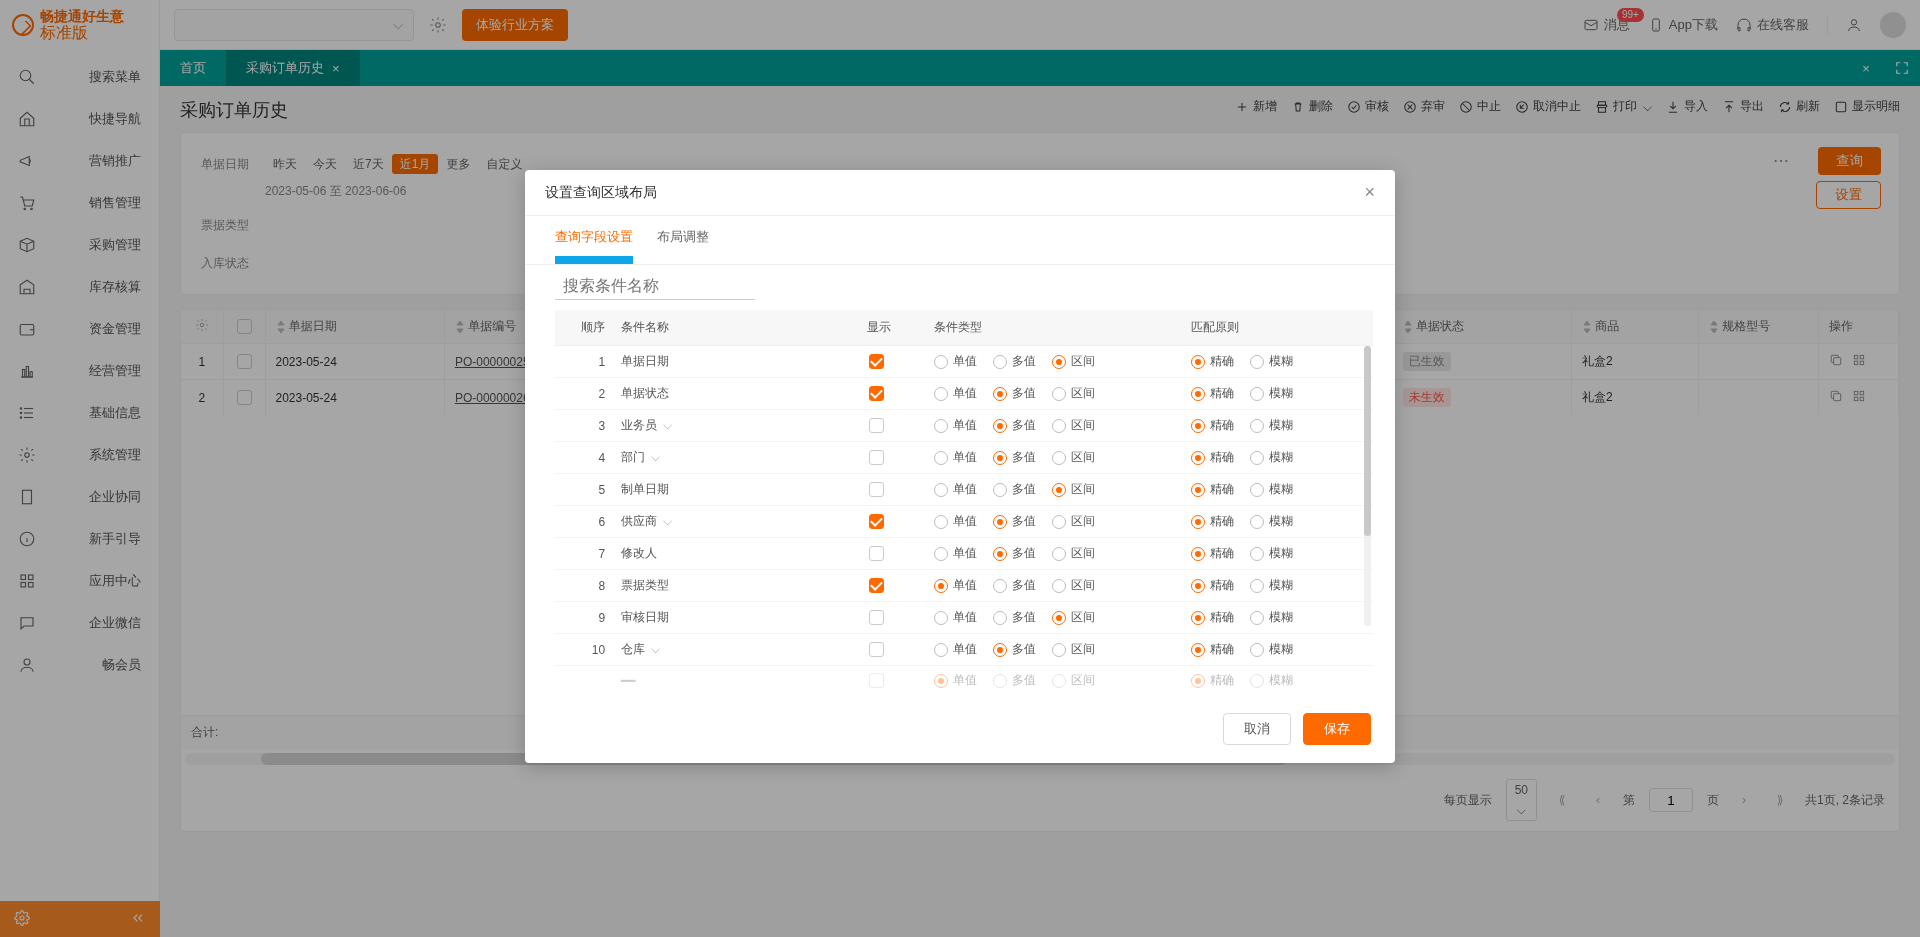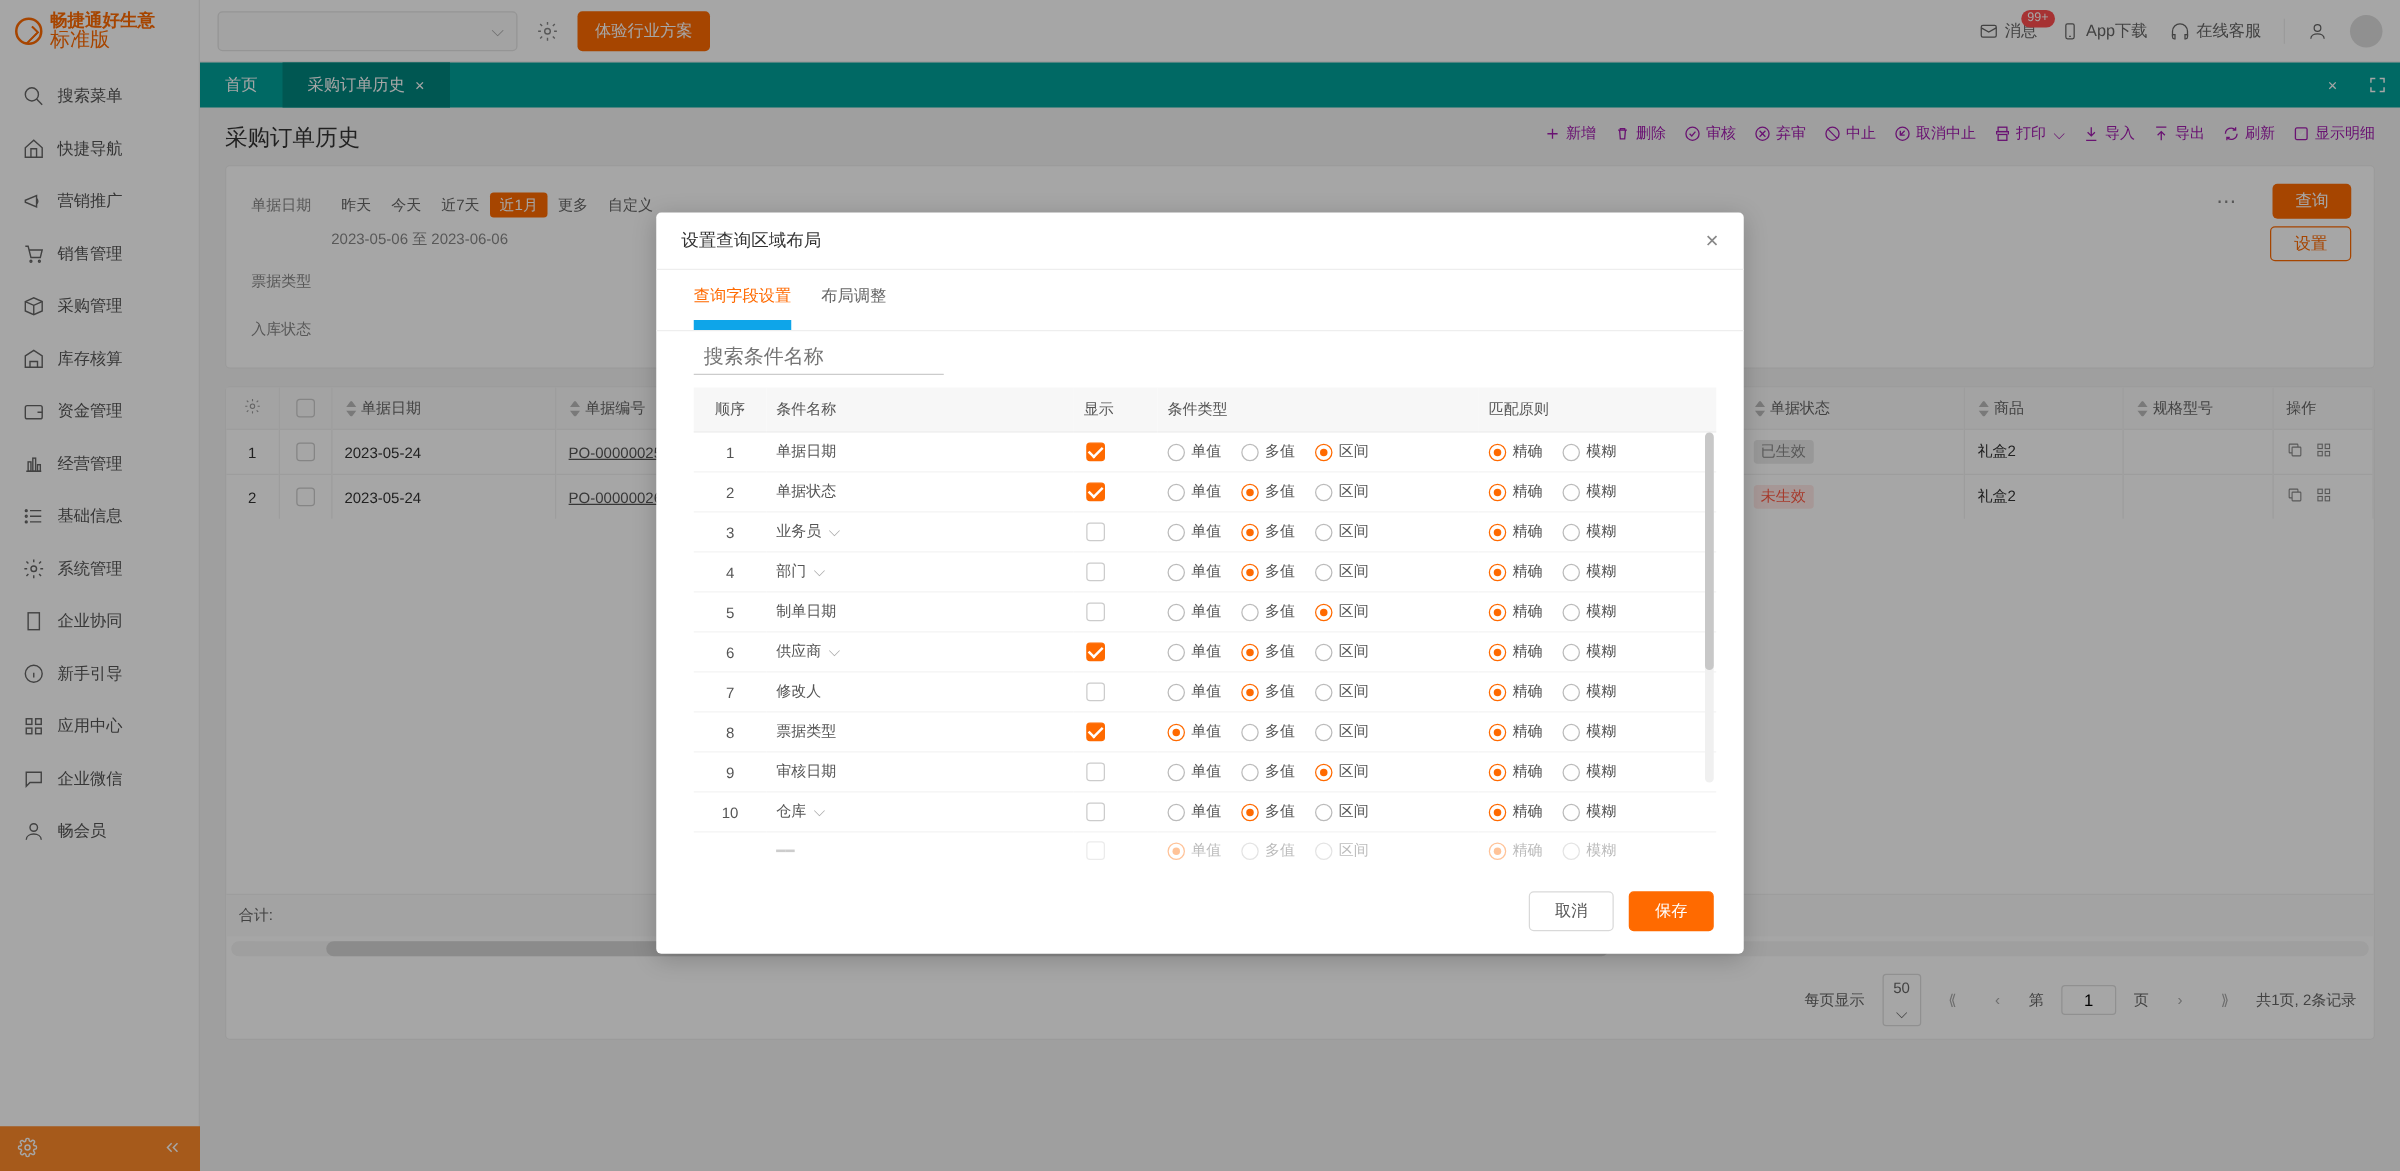--- a/index.html
+++ b/index.html
@@ -6,21 +6,21 @@
     body { background: #f5f5f5; width: 1920px; height: 937px; overflow: hidden; position: relative; font-size: 13px; color: #333; }
     
     .sidebar { position: absolute; left: 0; top: 0; width: 160px; height: 100%; background: #fff; border-right: 1px solid #eee; }
     .logo-area { height: 50px; display: flex; align-items: center; padding: 0 12px; gap: 6px; }
     .logo-icon { width: 22px; height: 22px; border: 2px solid #ff6a00; border-radius: 50%; position: relative; }
     .logo-icon::after { content: ''; position: absolute; left: 3px; top: 8px; width: 12px; height: 6px; border-bottom: 2px solid #ff6a00; border-right: 2px solid #ff6a00; transform: rotate(-45deg); border-radius: 1px; }
     .logo-text-wrap { display: flex; flex-direction: column; line-height: 1.1; }
     .logo-text { color: #ff6a00; font-size: 14px; font-weight: bold; }
     .logo-sub { color: #ff6a00; font-size: 16px; }
     .side-menu { padding: 6px 0; }
-    .side-item { display: flex; align-items: center; gap: 10px; height: 42px; padding: 0 18px; color: #555; cursor: pointer; }
+    .side-item { display: flex; align-items: center; gap: 26px; height: 42px; padding: 0 18px; color: #555; cursor: pointer; justify-content: space-between; }
     .side-icon { width: 18px; height: 18px; display: flex; align-items: center; justify-content: center; color: #666; }
     .side-icon svg { width: 18px; height: 18px; fill: none; stroke: currentColor; stroke-width: 1.5; }
     .sidebar-footer { position: absolute; bottom: 0; left: 0; width: 160px; height: 36px; background: #ff8a2a; display: flex; align-items: center; justify-content: space-between; padding: 0 14px; }
     .sidebar-footer svg { width: 16px; height: 16px; stroke: #fff; fill: none; stroke-width: 1.8; }
     
     .topbar { position: absolute; left: 160px; top: 0; right: 0; height: 50px; background: #fff; border-bottom: 1px solid #eee; display: flex; align-items: center; padding: 0 14px; gap: 10px; }
     .top-select { border: 1px solid #e5e5e5; border-radius: 4px; height: 32px; width: 240px; background: #fafafa; display: flex; align-items: center; justify-content: flex-end; padding: 0 10px; color: #aaa; }
     .top-gear { width: 28px; height: 28px; display: flex; align-items: center; justify-content: center; color: #888; }
     .top-btn-primary { background: #ff6a00; color: #fff; border: none; border-radius: 4px; height: 32px; padding: 0 14px; font-size: 13px; cursor: pointer; }
     .top-right { margin-left: auto; display: flex; align-items: center; gap: 18px; color: #666; }
@@ -33,21 +33,21 @@
     .tab { display: flex; align-items: center; padding: 0 20px; color: #fff; font-size: 13px; gap: 8px; cursor: pointer; }
     .tab.active { background: #00867f; }
     .tab-close { font-size: 13px; }
     .tabs-right { margin-left: auto; display: flex; }
     .tabs-right .tab-btn { width: 36px; display: flex; align-items: center; justify-content: center; color: #fff; cursor: pointer; }
     
     .content { position: absolute; left: 160px; top: 86px; right: 0; bottom: 0; padding: 12px 20px 12px 20px; overflow: hidden; }
     .page-title { font-size: 18px; color: #333; margin-bottom: 6px; }
     .toolbar { position: absolute; top: 12px; right: 20px; display: flex; align-items: center; gap: 14px; }
     .tb-item { display: flex; align-items: center; gap: 4px; font-size: 12px; color: #555; cursor: pointer; }
-    .tb-item.orange { color: #a21caf; }
+    .tb-item.orange { color: #404040; }
     .tb-icon { width: 14px; height: 14px; stroke: currentColor; fill: none; stroke-width: 1.8; }
     .filter-panel { background: #fff; border: 1px solid #eee; border-radius: 4px; padding: 12px 20px; margin-top: 10px; position: relative; }
     .filter-row { display: flex; align-items: center; gap: 10px; min-height: 38px; }
     .filter-label { color: #888; font-size: 12px; width: 54px; }
     .date-chip { font-size: 12px; color: #666; padding: 3px 8px; border-radius: 3px; cursor: pointer; }
     .date-chip.active { background: #ff6a00; color: #fff; }
     .date-range { font-size: 12px; color: #888; margin-left: 6px; }
     .btn-query { position: absolute; right: 18px; top: 14px; background: #ff6a00; color: #fff; border: none; border-radius: 4px; height: 28px; padding: 0 18px; cursor: pointer; }
     .btn-set { position: absolute; right: 18px; top: 48px; background: #fff; color: #ff6a00; border: 1px solid #ff6a00; border-radius: 4px; height: 28px; padding: 0 18px; cursor: pointer; }
     .ellips { position: absolute; right: 110px; top: 18px; color: #888; font-size: 16px; cursor: pointer; }
@@ -83,21 +83,21 @@
     .dlg-tab.active { color: #ff6a00; border-bottom: 8px solid #0ea5e9; font-weight: 500; }
     .dlg-search { margin: 12px 30px 0; display: flex; align-items: center; gap: 8px; border-bottom: 1px solid #ccc; width: 200px; padding-bottom: 4px; }
     .dlg-search svg { width: 16px; height: 16px; stroke: #888; fill: none; stroke-width: 1.6; }
     .dlg-search input { border: none; outline: none; font-size: 16px; flex: 1; }
     .dlg-body { padding: 10px 22px 10px 30px; }
     .dlg-table-wrap { position: relative; }
     .dlg-scroll-content { max-height: 320px; overflow: hidden; }
     .dlg-table { width: 100%; border-collapse: collapse; table-layout: fixed; }
     .dlg-table th { background: #f7f7f7; color: #555; font-weight: 500; font-size: 12px; padding: 9px 8px; text-align: left; border-bottom: 1px solid #eee; }
     .dlg-table td { font-size: 12px; padding: 7px 8px; color: #555; border-bottom: 1px solid #f4f4f4; }
-    .dlg-table th:first-child, .dlg-table td:first-child { text-align: center; width: 52px; }
+    .dlg-table th:first-child, .dlg-table td:first-child { text-align: right; width: 52px; }
     .col-name { width: 220px; }
     .col-show { width: 60px; text-align: center; }
     .dlg-table td.col-show-cell { text-align: left; padding-left: 10px; }
     .col-type { width: 230px; }
     .col-match { width: 170px; }
     .chk { width: 15px; height: 15px; border-radius: 3px; border: 1px solid #ccc; display: inline-block; position: relative; vertical-align: middle; }
     .chk.on { background: #ff6a00; border-color: #ff6a00; }
     .chk.on::after { content: ''; position: absolute; left: 3px; top: 0px; width: 5px; height: 9px; border-right: 2px solid #fff; border-bottom: 2px solid #fff; transform: rotate(45deg); }
     .radio-group { display: flex; gap: 16px; }
     .rad { display: flex; align-items: center; gap: 5px; font-size: 12px; color: #555; }

